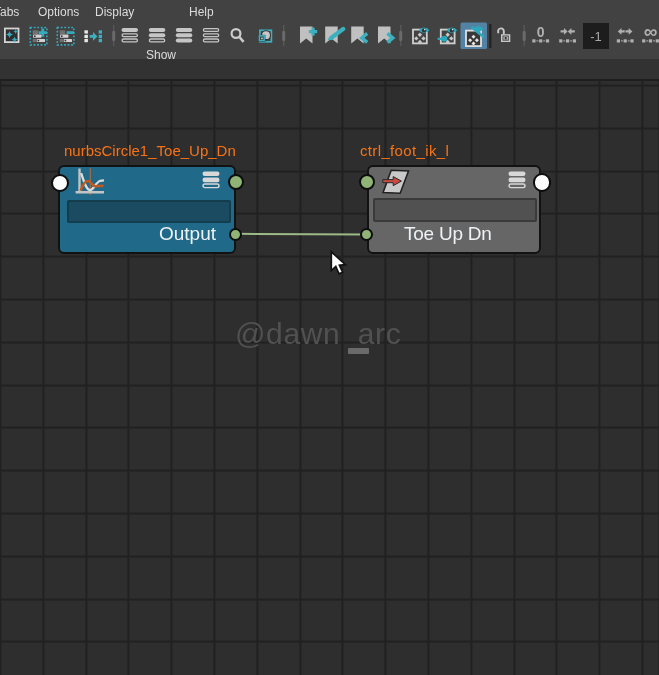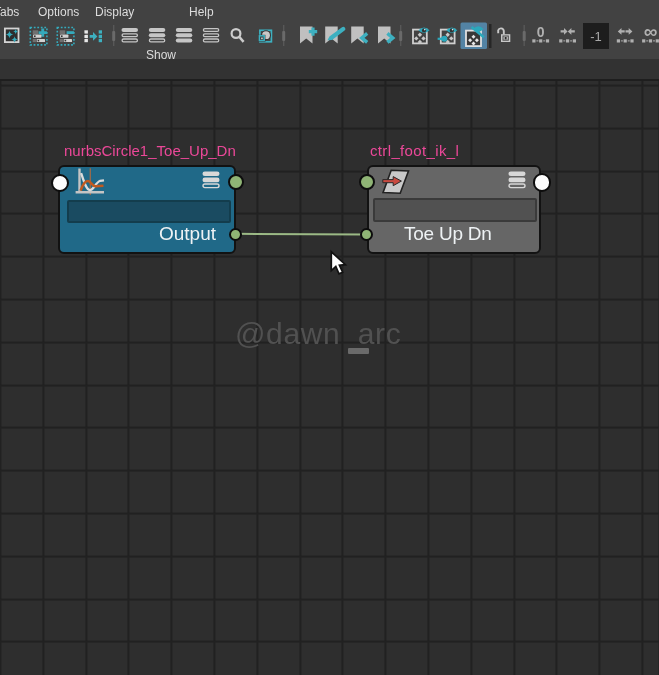--- a/index.html
+++ b/index.html
@@ -22,21 +22,21 @@
   
   .node{border-radius:6px;border:2px solid #121212;}
   #node1{left:58px;top:164.5px;width:173.5px;height:85px;background:#206988;}
   #node2{left:366.5px;top:164.5px;width:170px;height:85px;background:#666666;}
   #inset1{left:67px;top:199.5px;width:164px;height:23px;background:#1a4b61;
           border:2px solid #133d4d;border-radius:2px;box-sizing:border-box;}
   #inset2{left:373px;top:198px;width:164px;height:24px;background:#515151;
           border:2px solid #3a3a3a;border-radius:2px;box-sizing:border-box;}
   .port{border-radius:50%;border:2px solid #0d0d0d;}
   .rowtxt{font-size:19px;color:#eef2f4;height:16px;line-height:16px;}
-  .nlabel{font-size:15px;color:#ec4899;height:16px;line-height:16px;white-space:nowrap;}
+  .nlabel{font-size:15px;color:#f97316;height:16px;line-height:16px;white-space:nowrap;}
   
   #wm{left:235px;top:317px;font-size:30px;font-weight:normal;color:#515151;
       letter-spacing:0.65px;white-space:nowrap;}
   #wm .u{color:transparent;}
   #wmu{left:348px;top:347.5px;width:20.5px;height:6px;background:#6a6a6a;border-radius:1px;}
 </style>
 </head>
 <body>
 
 <div class="abs" id="topbar">
@@ -254,21 +254,21 @@
 <div class="abs" id="topline"></div>
 
 <div class="abs" id="wm">@dawn<span class="u">_</span>arc</div>
 <div class="abs" id="wmu"></div>
 
 <svg class="abs" style="left:230px;top:228px;" width="142" height="12" viewBox="0 0 142 12">
   <line x1="5" y1="5.8" x2="137" y2="6.6" stroke="#9cba86" stroke-width="2"></line>
 </svg>
 
 <div class="abs nlabel" style="left:64px;top:143px;">nurbsCircle1_Toe_Up_Dn</div>
-<div class="abs nlabel" style="left:370px;top:143px;letter-spacing:0.35px;">ctrl_foot_ik_l</div>
+<div class="abs nlabel" style="left:360px;top:143px;letter-spacing:0.35px;">ctrl_foot_ik_l</div>
 
 <div class="abs node" id="node1"></div>
 <div class="abs" id="inset1"></div>
 <div class="abs rowtxt" style="left:120px;top:226px;width:96px;text-align:right;">Output</div>
 <div class="abs node" id="node2"></div>
 <div class="abs" id="inset2"></div>
 <div class="abs rowtxt" style="left:364px;top:226px;letter-spacing:-0.25px;margin-left:40px;">Toe Up Dn</div>
 
 <svg class="abs" style="left:75px;top:167px;" width="30" height="29" viewBox="0 0 30 29">
   <line x1="15.3" y1="1.3" x2="15.3" y2="28" stroke="#a06a48" stroke-width="1.3"></line>

